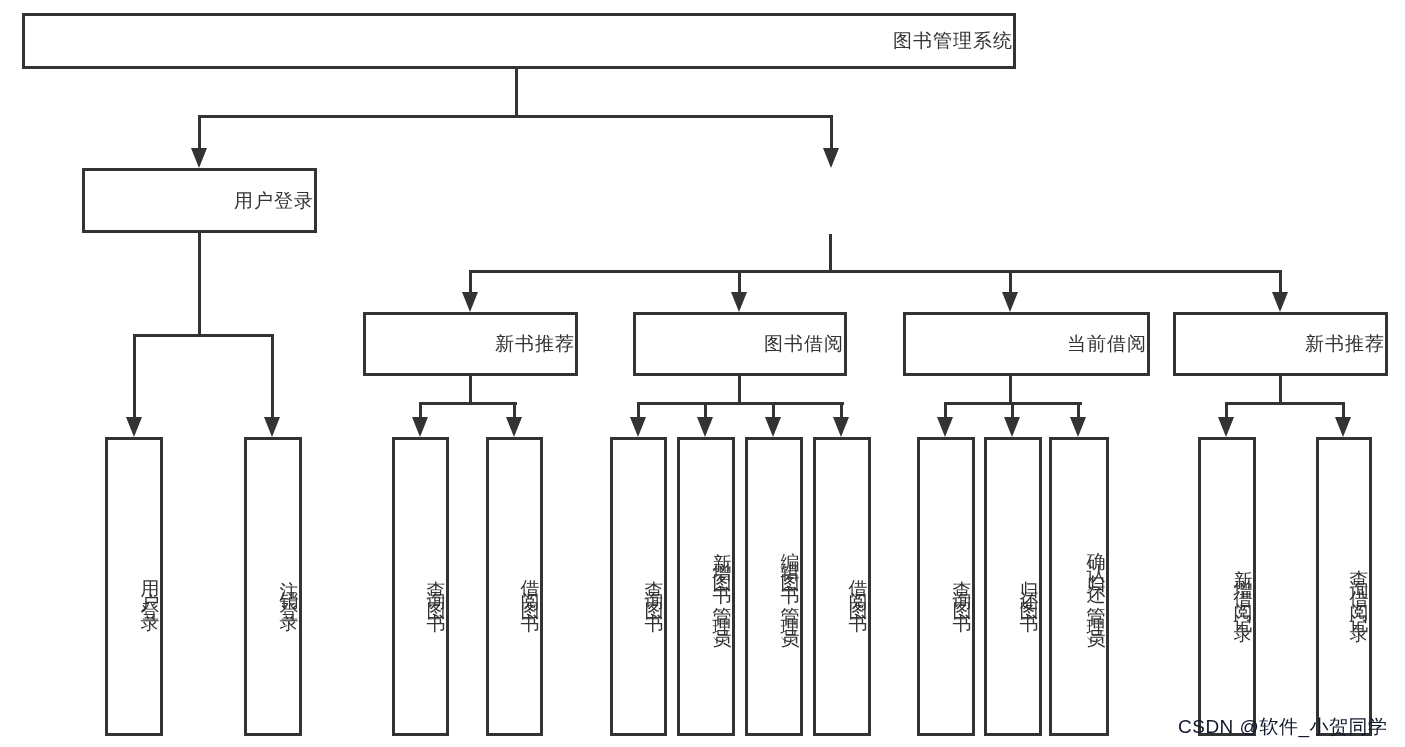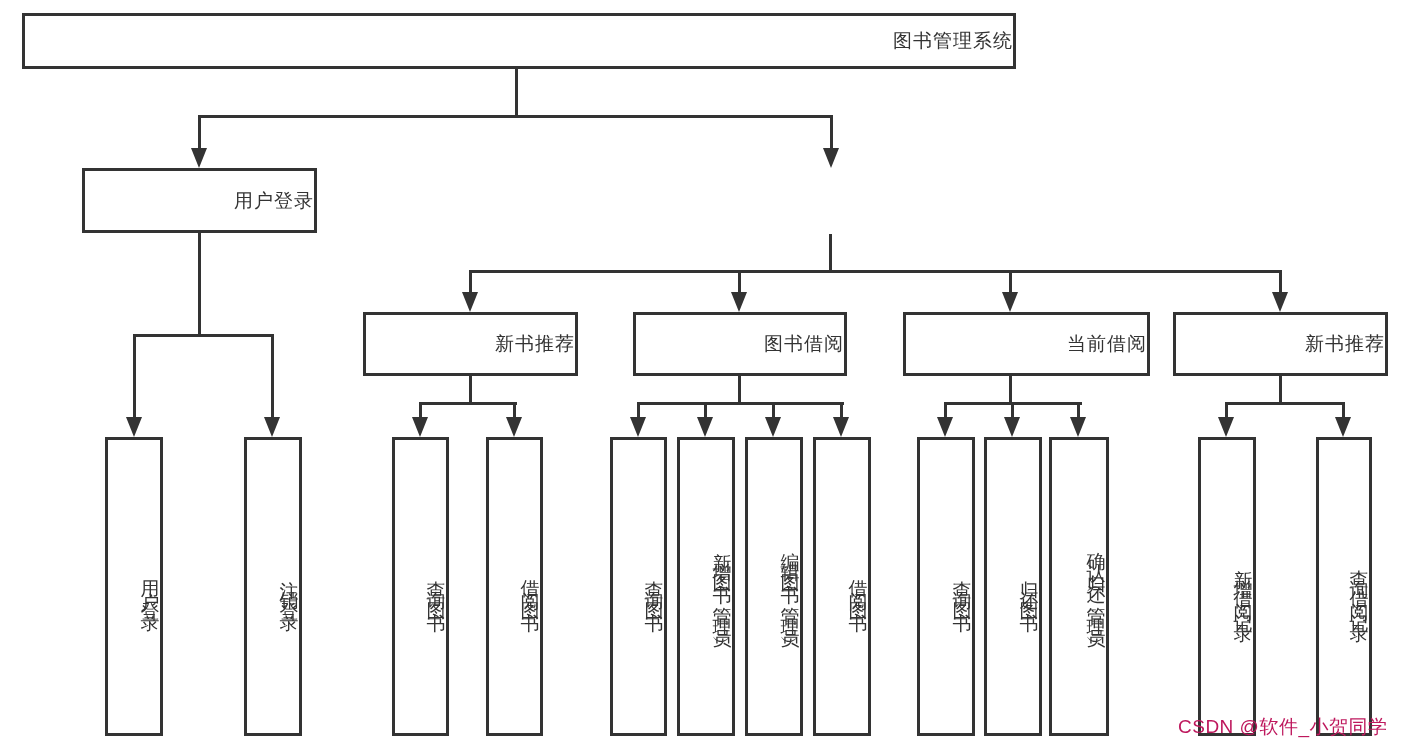--- a/index.html
+++ b/index.html
@@ -40,21 +40,21 @@
     position:absolute;width:0;height:0;
     border-left:8px solid transparent;
     border-right:8px solid transparent;
     border-top:20px solid #333333;
   }
   
   .watermark{
     position:absolute;
     left:1178px;top:714px;
     font-size:19px;
-    color:#be185d;
+    color:#0f172a;
     letter-spacing:0.5px;
     z-index:10;
     white-space:nowrap;
   }
   
   #root       {left:22px;  top:13px;  width:994px; height:56px;}
   #userLogin  {left:82px;  top:168px; width:235px; height:65px;}
   #bookMgmt   {left:715px; top:168px; width:233px; height:66px;}
   #newBookRec {left:363px; top:312px; width:215px; height:64px;}
   #bookBorrow {left:633px; top:312px; width:214px; height:64px;}

